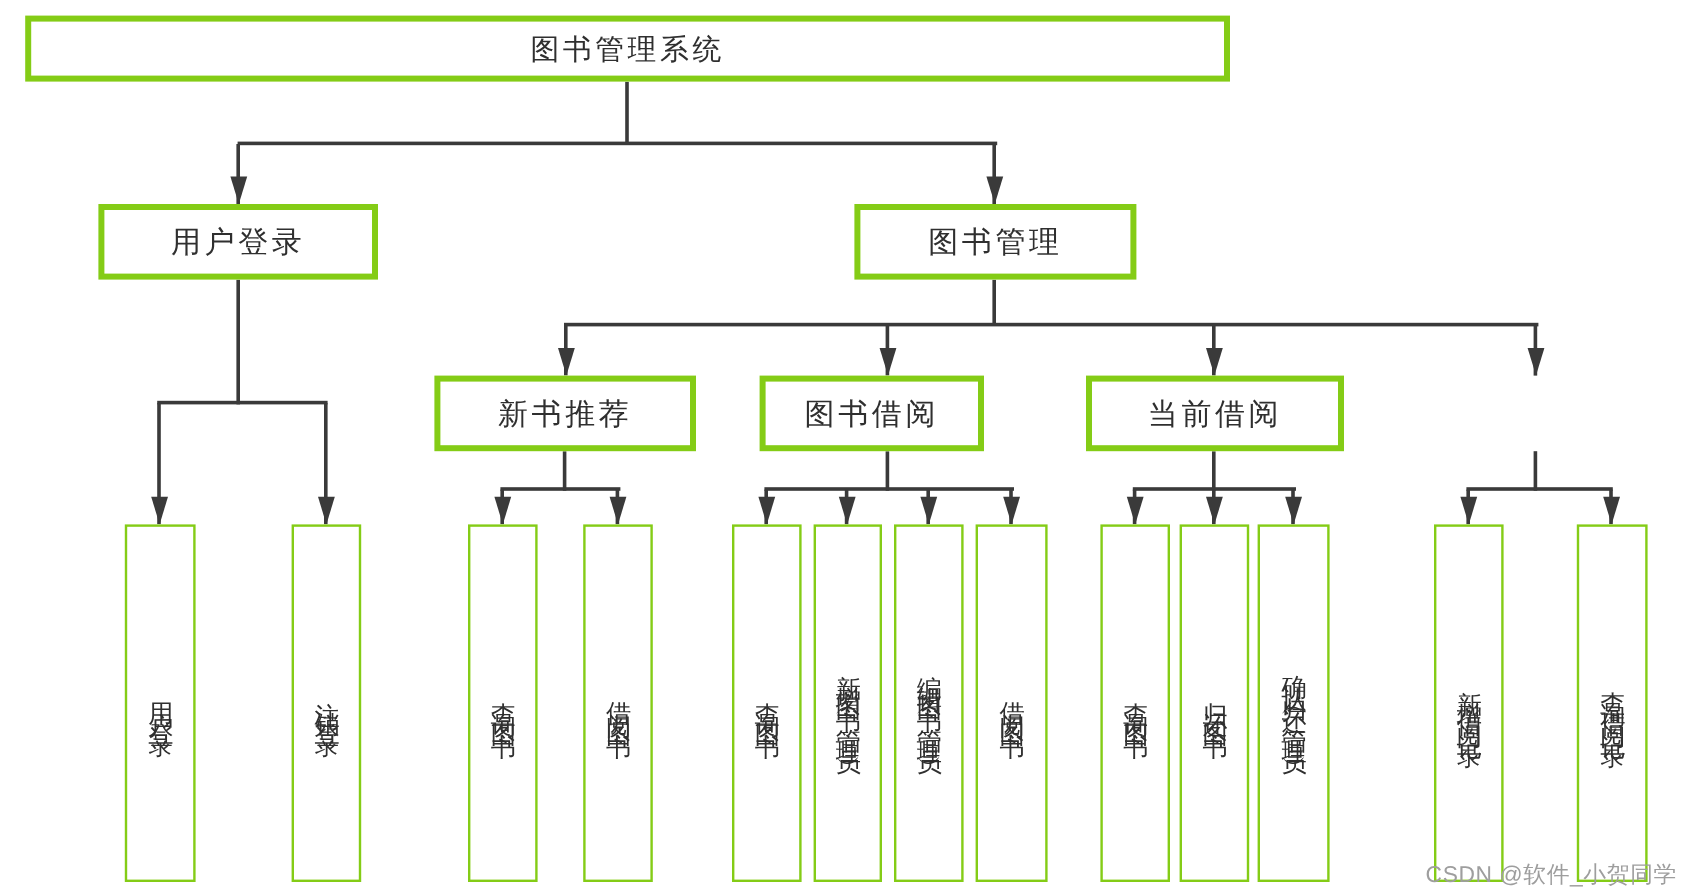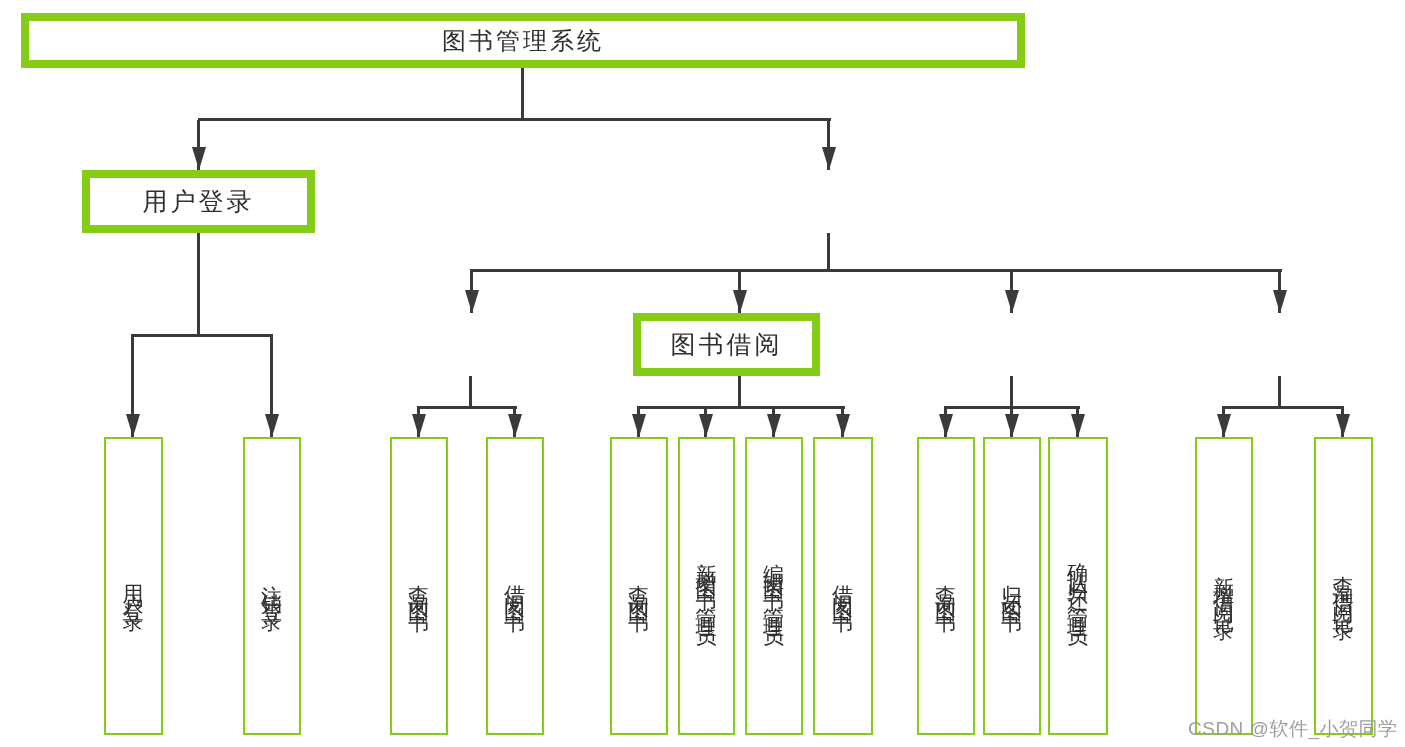--- a/index.html
+++ b/index.html
@@ -2,21 +2,21 @@
 <html><head>
 <meta charset="utf-8">
 <style>
   html,body{margin:0;padding:0;background:#ffffff;}
   .stage{
     position:relative;width:1405px;height:747px;background:#ffffff;
     font-family:"Liberation Sans","DejaVu Sans",sans-serif;overflow:hidden;
   }
   .box{
     position:absolute;box-sizing:border-box;background:#ffffff;
-    border:8px solid #84cc16;display:flex;align-items:center;justify-content:center;
+    border:5px solid #84cc16;display:flex;align-items:center;justify-content:center;
     color:#2f2f2f;z-index:2;
   }
   .box .hlabel{font-size:24px;letter-spacing:3px;white-space:nowrap;}
   .lvl2 .hlabel,.lvl3 .hlabel{font-size:25px;letter-spacing:3px;}
   .leaf{border-width:2.5px;}
   .vtext{
     writing-mode:vertical-rl;text-orientation:mixed;
     font-size:21px;letter-spacing:9px;line-height:1;color:#2f2f2f;white-space:nowrap;
   }
   .vline{position:absolute;width:3px;background:#3a3a3a;z-index:1;}
@@ -95,23 +95,32 @@
   <div class="vline" style="left:1341px;top:408px;height:29px;"></div>
   <div class="arrow" style="left:1336px;top:414px;"></div>
 
   <div class="box root" style="left:21px;top:13px;width:1004px;height:55px;">
     <span class="hlabel">图书管理系统</span>
   </div>
 
   <div class="box lvl2" style="left:82px;top:170px;width:233px;height:63px;">
     <span class="hlabel">用户登录</span>
   </div>
+  <div class="box lvl2" style="left:712px;top:170px;width:235px;height:63px;">
+    <span class="hlabel">图书管理</span>
+  </div>
 
+  <div class="box lvl3" style="left:362px;top:313px;width:218px;height:63px;">
+    <span class="hlabel">新书推荐</span>
+  </div>
   <div class="box lvl3" style="left:633px;top:313px;width:187px;height:63px;">
     <span class="hlabel">图书借阅</span>
+  </div>
+  <div class="box lvl3" style="left:905px;top:313px;width:215px;height:63px;">
+    <span class="hlabel">当前借阅</span>
   </div>
 
   <div class="box leaf" style="left:104px;top:437px;width:59px;height:298px;">
     <span class="vtext">用户登录</span>
   </div>
   <div class="box leaf" style="left:243px;top:437px;width:58px;height:298px;">
     <span class="vtext">注销登录</span>
   </div>
 
   <div class="box leaf" style="left:390px;top:437px;width:58px;height:298px;">

